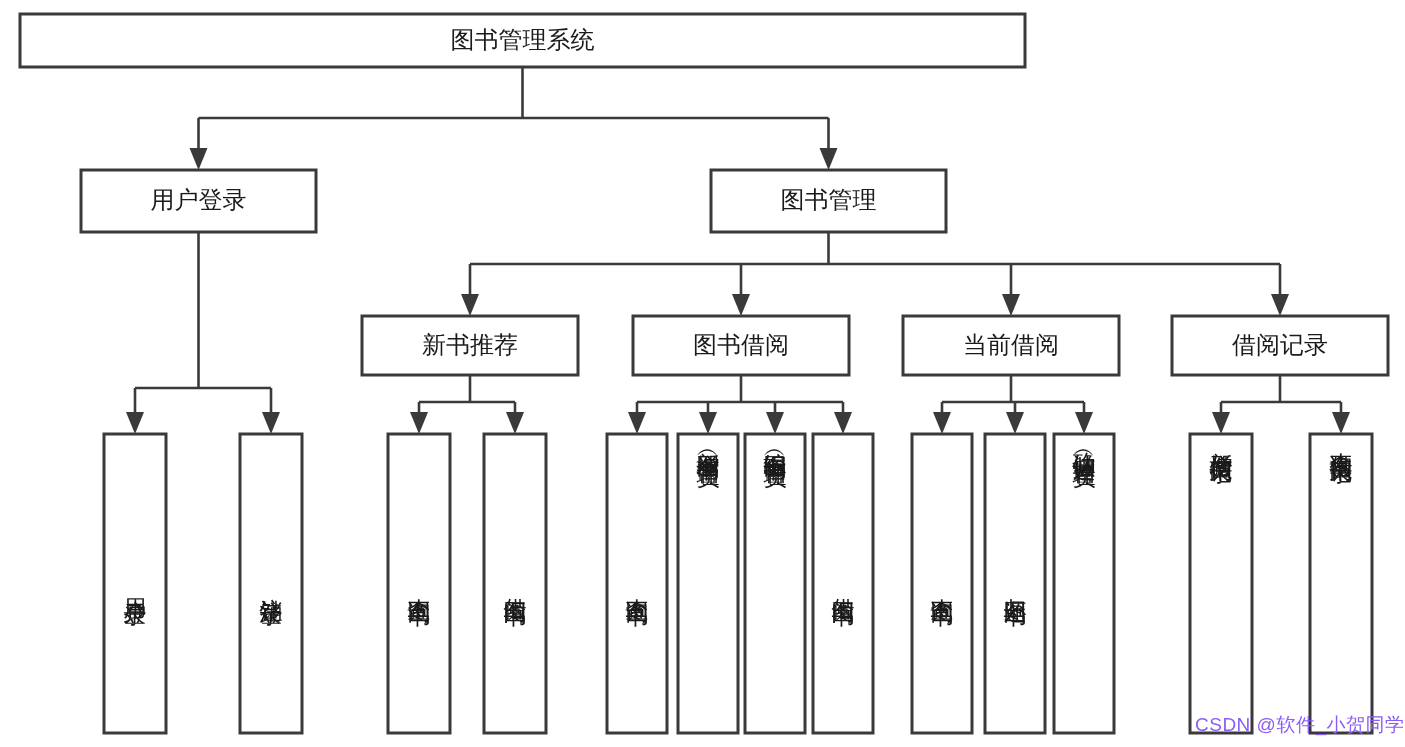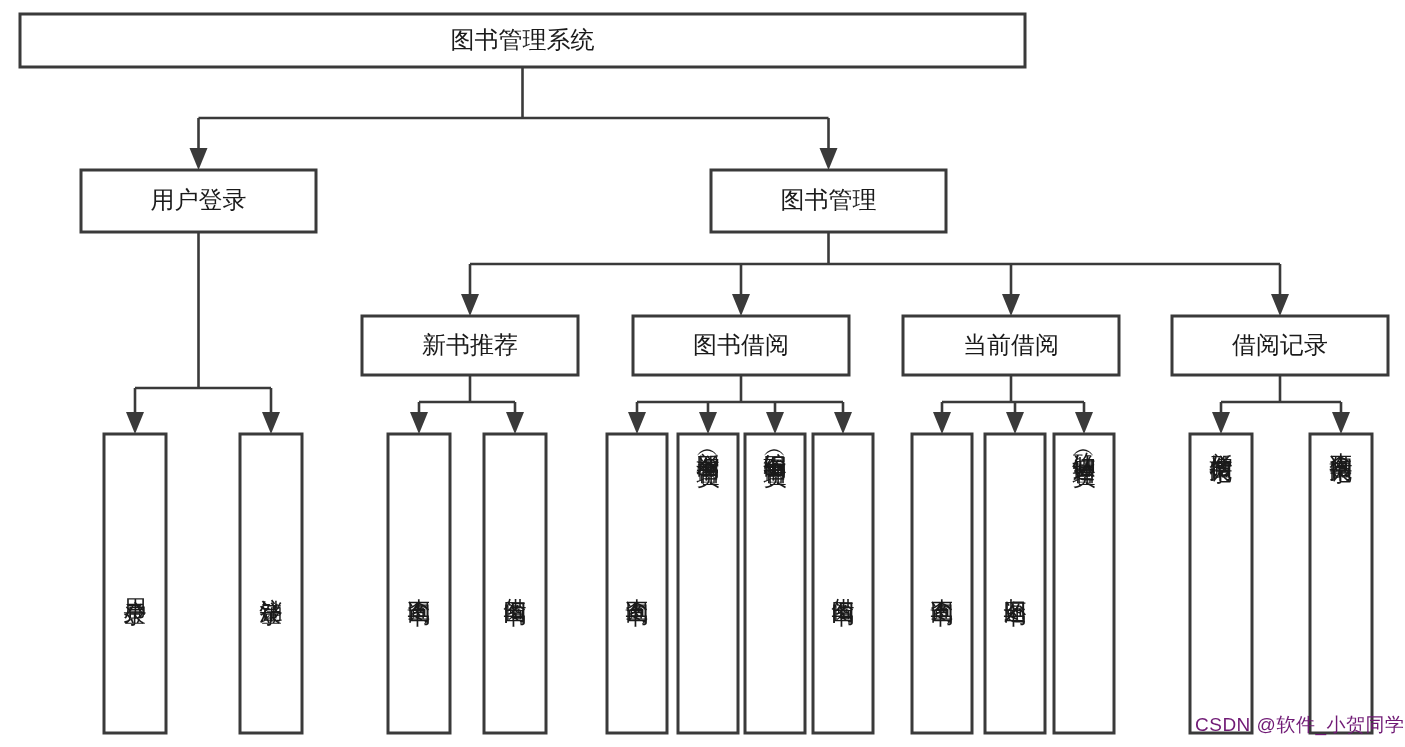--- a/index.html
+++ b/index.html
@@ -64,21 +64,21 @@
     position: absolute;
     display: flex;
     align-items: center;
     justify-content: center;
     pointer-events: none;
   }
   .watermark {
     position: absolute;
     font-family: "Liberation Sans", "DejaVu Sans", sans-serif;
     font-size: 19px;
-    color: #701a75;
+    color: #8b5cf6;
     white-space: nowrap;
     letter-spacing: 0.5px;
   }
 </style>
 </head>
 <body>
 
 <div id="diagram-root">
 
   <svg id="tree-svg" viewBox="0 0 1405 747">

